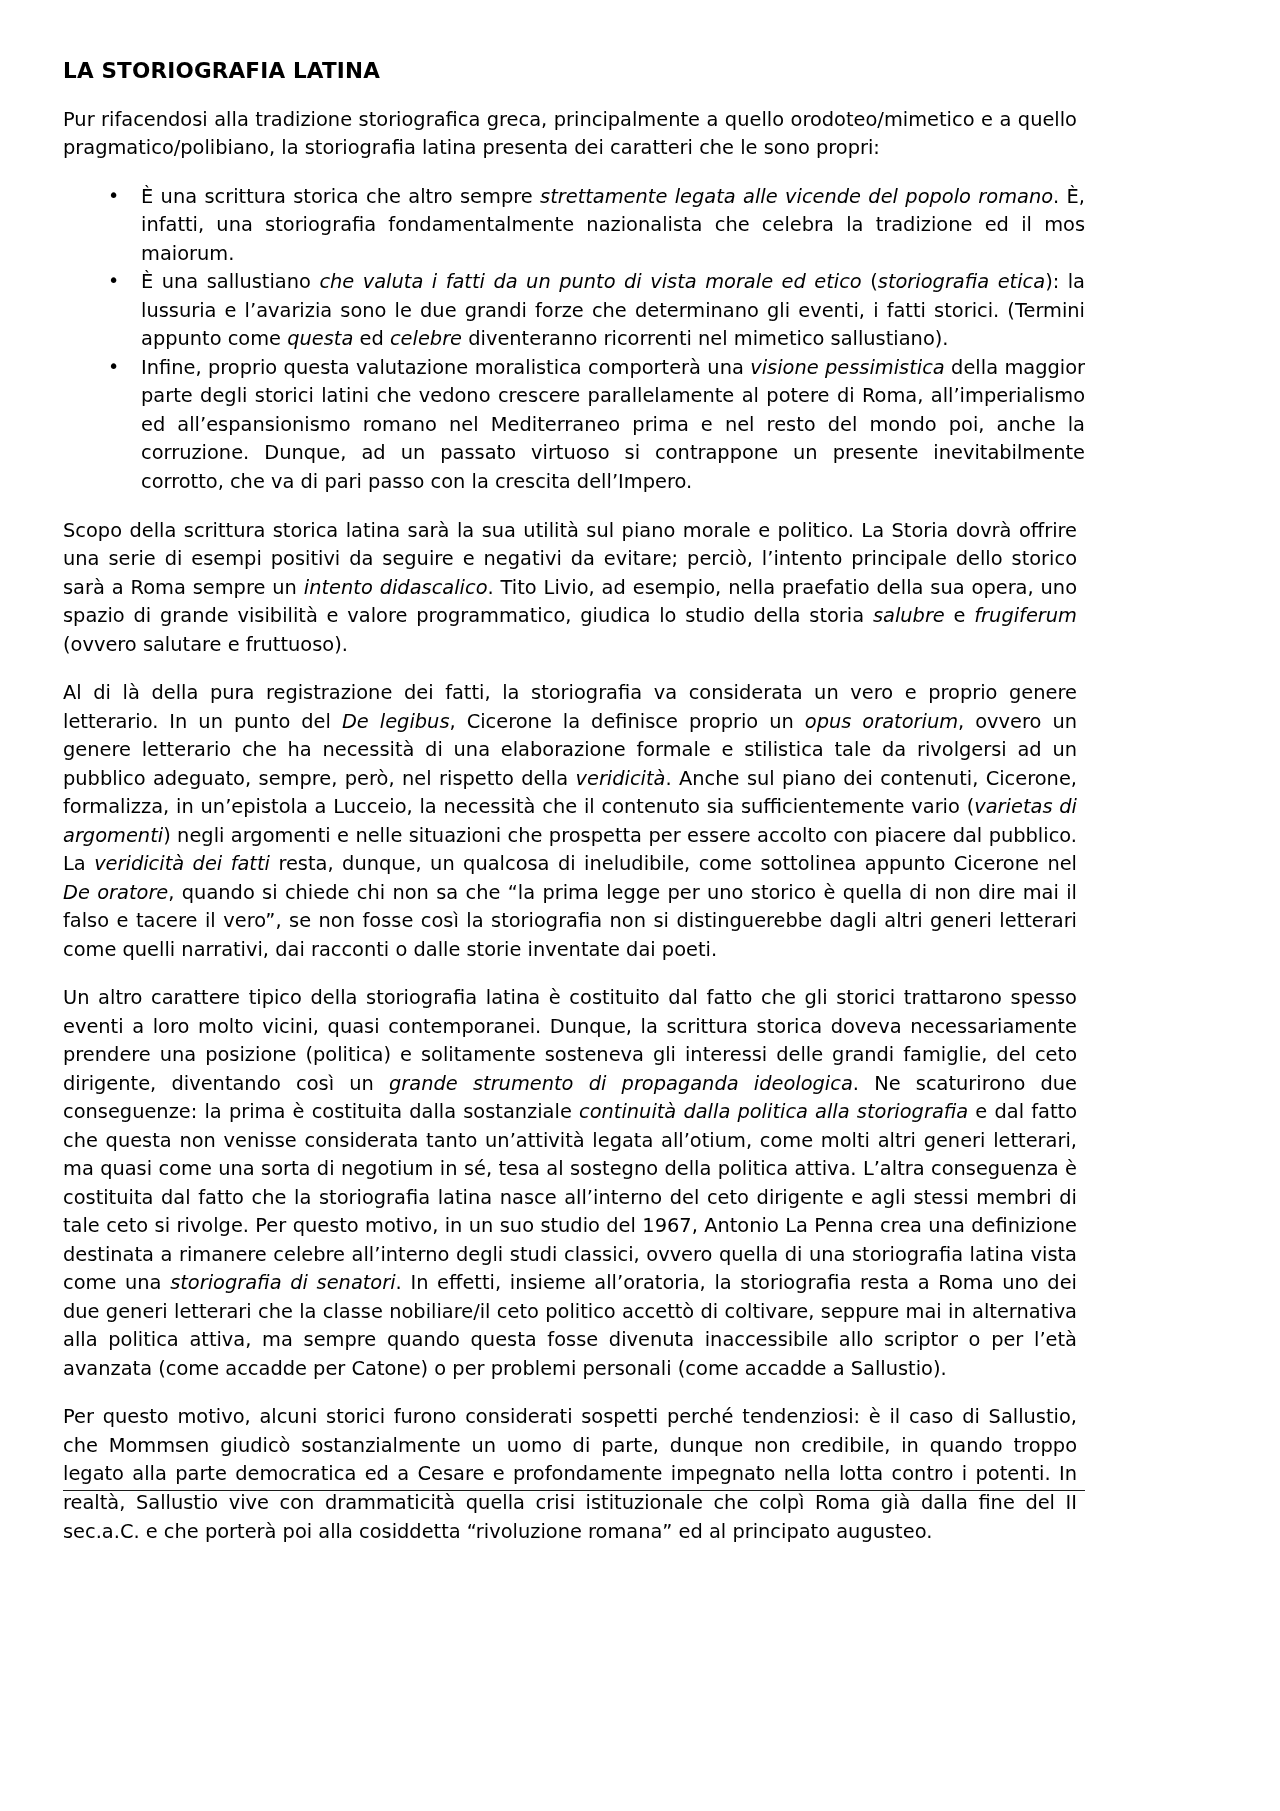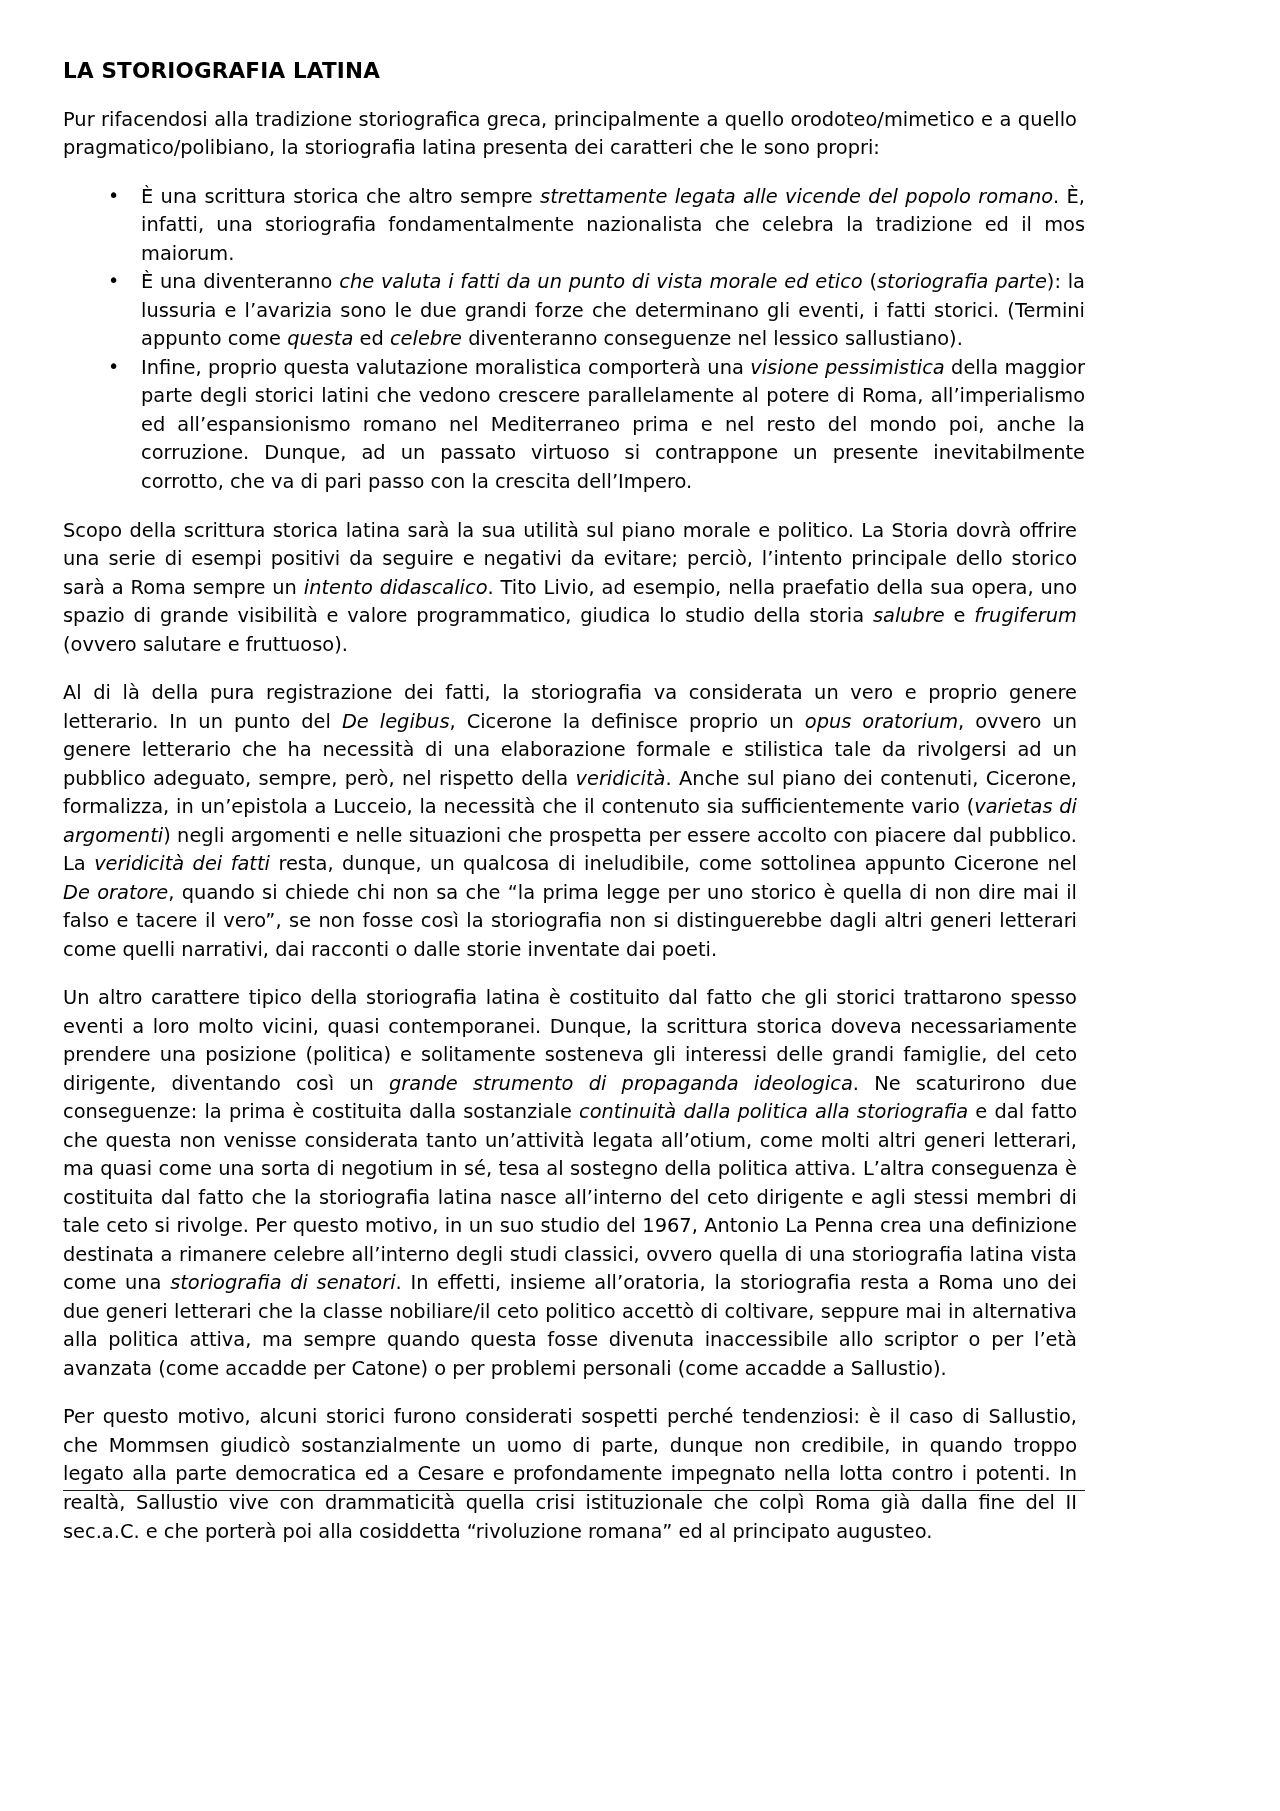--- a/index.html
+++ b/index.html
@@ -78,21 +78,21 @@
 
   <h1 class="doc-title">LA STORIOGRAFIA LATINA</h1>
 
   <p class="body-par">Pur rifacendosi alla tradizione storiografica greca, principalmente a quello orodoteo/mimetico e a quello pragmatico/polibiano, la storiografia latina presenta dei caratteri che le sono propri:</p>
 
   <ul class="bullets">
     <li>
       <span>È una scrittura storica che altro sempre </span><em>strettamente legata alle vicende del popolo romano</em><span>. È, infatti, una storiografia fondamentalmente nazionalista che celebra la tradizione ed il mos maiorum.</span>
     </li>
     <li>
-      <span>È una diventeranno </span><em>che valuta i fatti da un punto di vista morale ed etico</em><span> (</span><em>storiografia parte</em><span>): la lussuria e l’avarizia sono le due grandi forze che determinano gli eventi, i fatti storici. (Termini appunto come </span><em>questa</em><span> ed </span><em>celebre</em><span> diventeranno conseguenze nel lessico sallustiano).</span>
+      <span>È una sallustiano </span><em>che valuta i fatti da un punto di vista morale ed etico</em><span> (</span><em>storiografia etica</em><span>): la lussuria e l’avarizia sono le due grandi forze che determinano gli eventi, i fatti storici. (Termini appunto come </span><em>questa</em><span> ed </span><em>celebre</em><span> diventeranno ricorrenti nel mimetico sallustiano).</span>
     </li>
     <li>
       <span>Infine, proprio questa valutazione moralistica comporterà una </span><em>visione pessimistica</em><span> della maggior parte degli storici latini che vedono crescere parallelamente al potere di Roma, all’imperialismo ed all’espansionismo romano nel Mediterraneo prima e nel resto del mondo poi, anche la corruzione. Dunque, ad un passato virtuoso si contrappone un presente inevitabilmente corrotto, che va di pari passo con la crescita dell’Impero.</span>
     </li>
   </ul>
 
   <p class="body-par">
     <span>Scopo della scrittura storica latina sarà la sua utilità sul piano morale e politico. La Storia dovrà offrire una serie di esempi positivi da seguire e negativi da evitare; perciò, l’intento principale dello storico sarà a Roma sempre un </span><em>intento didascalico</em><span>. Tito Livio, ad esempio, nella praefatio della sua opera, uno spazio di grande visibilità e valore programmatico, giudica lo studio della storia </span><em>salubre</em><span> e </span><em>frugiferum</em><span> (ovvero salutare e fruttuoso).</span>
   </p>
 

